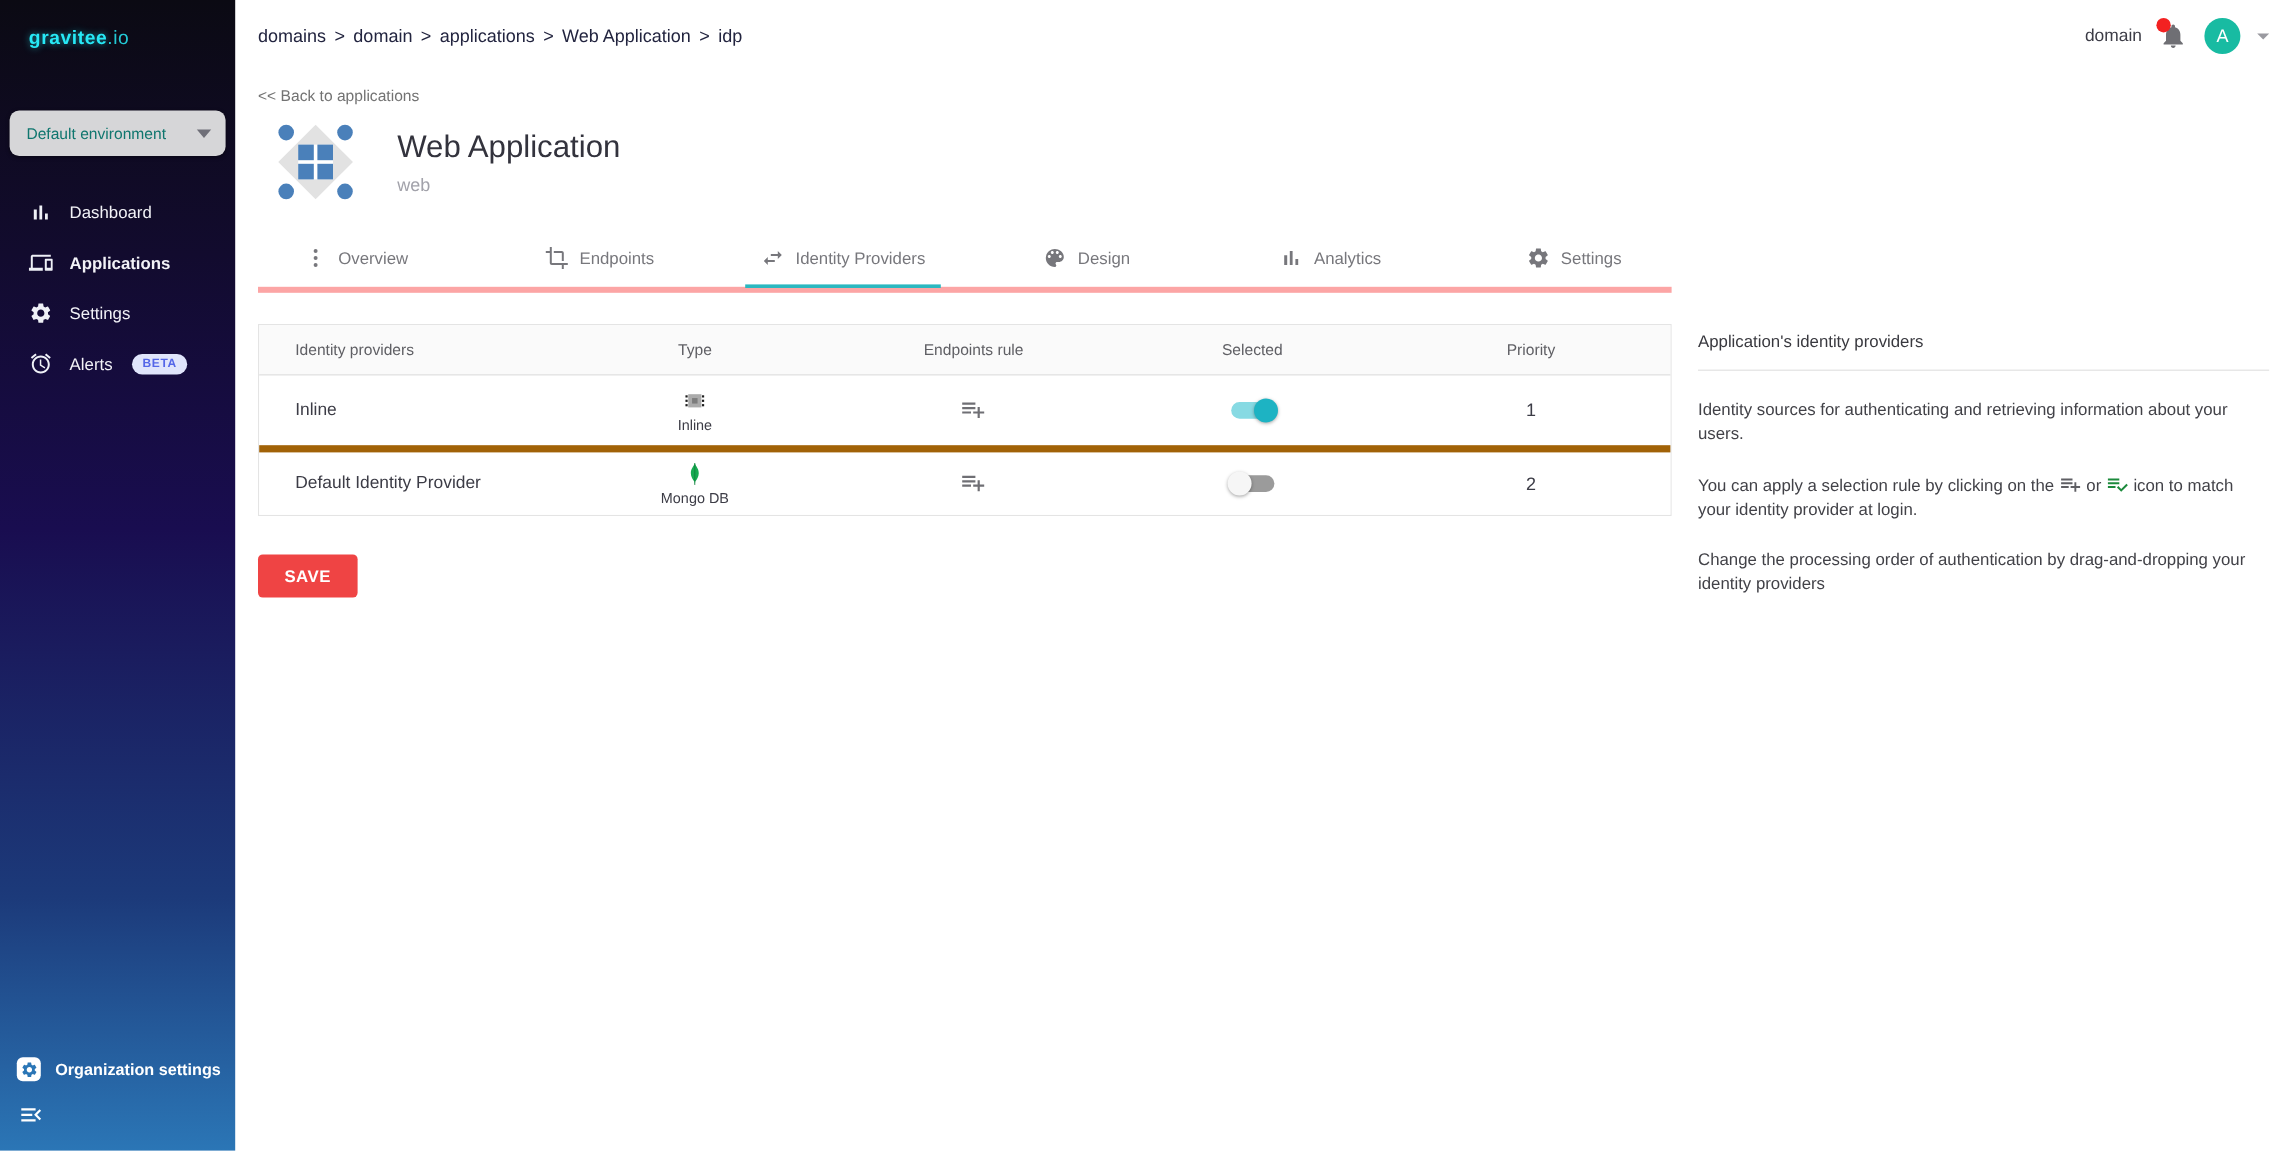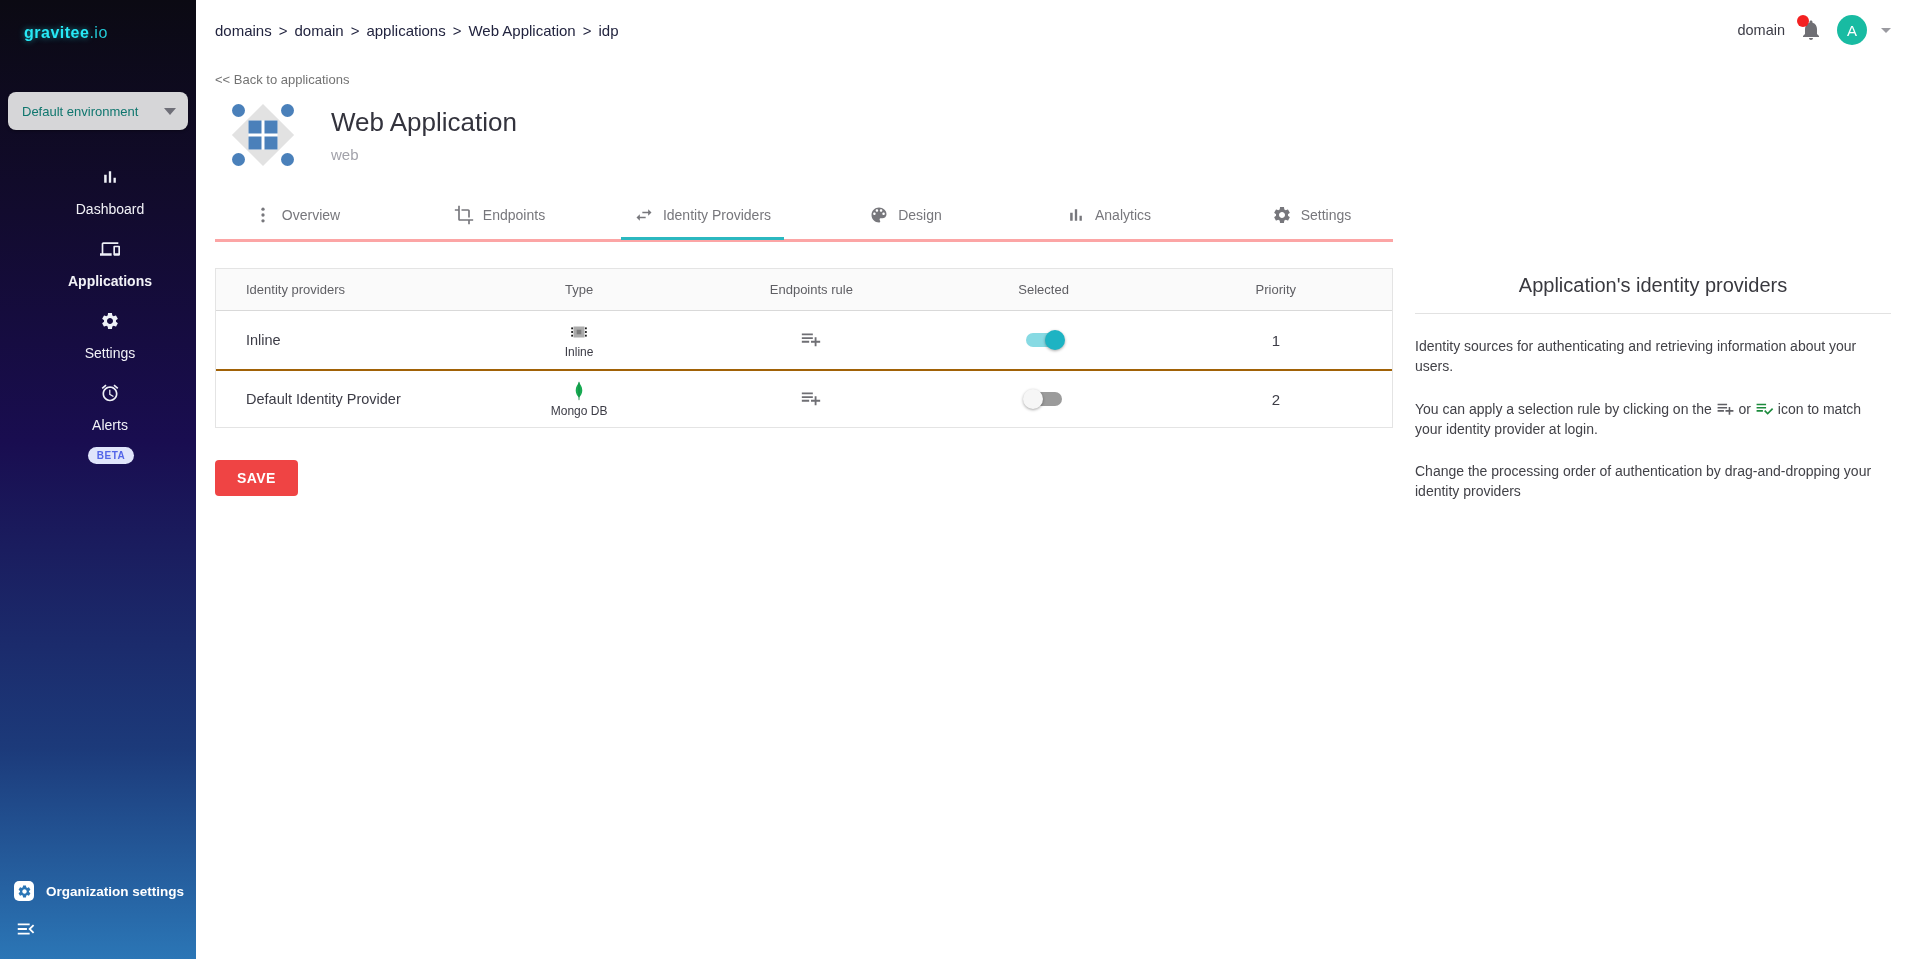--- a/index.html
+++ b/index.html
@@ -16,21 +16,21 @@
   .logo .brand { color:#27e9f6; font-weight:700; text-shadow:0 0 6px rgba(39,233,246,.55); }
   .logo .tld { color:#27e9f6; font-weight:300; opacity:.85; }
   .env-select {
     margin:50px 8px 0 8px; height:38px; background:#d6d6d8; border:none; border-radius:8px;
     display:flex; align-items:center; justify-content:space-between; padding:0 12px 0 14px;
     font-size:13px; color:#0f766e; cursor:pointer; box-shadow:0 1px 3px rgba(0,0,0,.35);
     font-family:"Liberation Sans", sans-serif;
   }
   .env-caret { width:0; height:0; border-left:6px solid transparent; border-right:6px solid transparent; border-top:7px solid #6f6f78; }
   .nav { margin-top:26px; display:flex; flex-direction:column; }
-  .nav-item { display:flex; align-items:center; gap:14px; padding:11px 0 11px 24px; font-size:14px; color:#f2f2f7; cursor:pointer;flex-direction:column; }
+  .nav-item { display:flex; align-items:center; gap:14px; padding:11px 0 11px 24px; font-size:14px; color:#f2f2f7; cursor:pointer; }
   .nav-item svg { width:20px; height:20px; fill:#eef0f6; flex:none; }
   .nav-item.active { font-weight:700; }
   .beta-badge { background:#e0e5fb; color:#5466e8; font-size:10px; font-weight:700; letter-spacing:.5px; border-radius:10px; padding:3px 9px; margin-left:2px; }
   .sidebar-spacer { flex:1; }
   .org-settings { display:flex; align-items:center; gap:12px; padding:10px 0 10px 14px; font-size:13.5px; font-weight:700; color:#fff; cursor:pointer; }
   .org-icon-box { width:20px; height:20px; background:#fff; border-radius:5px; display:flex; align-items:center; justify-content:center; }
   .org-icon-box svg { width:15px; height:15px; fill:#2b76b6; }
   .collapse-btn { background:none; border:none; margin:6px 0 16px 12px; width:28px; height:26px; cursor:pointer; }
   .collapse-btn svg { width:22px; height:22px; fill:#fff; }
 
@@ -56,34 +56,34 @@
   .app-icon .diamond { position:absolute; left:12px; top:12px; width:44px; height:44px; background:#e2e2e2; transform:rotate(45deg); }
   .app-icon .dot { position:absolute; width:13px; height:13px; border-radius:50%; background:#4a80ba; }
   .dot.tl { left:3px; top:3px; } .dot.tr { right:3px; top:3px; } .dot.bl { left:3px; bottom:3px; } .dot.br { right:3px; bottom:3px; }
   .app-icon .grid { position:absolute; left:50%; top:50%; transform:translate(-50%,-50%); display:grid; grid-template-columns:13px 13px; grid-template-rows:13px 13px; gap:3px; background:#fff; }
   .app-icon .grid span { background:#4a80ba; }
   .app-titles { margin-left:34px; }
   .app-title { font-size:26px; font-weight:500; color:#33333d; }
   .app-subtitle { margin-top:8px; font-size:15px; color:#a2a2aa; }
 
   
-  .tabs { display:flex; width:1178px; margin-top:22px; border-bottom:3px solid #fca5a5;gap:40px; }
+  .tabs { display:flex; width:1178px; margin-top:22px; border-bottom:5px solid #fca5a5;gap:40px; }
   .tab { flex:1; height:48px; display:flex; align-items:center; justify-content:center; gap:9px; font-size:14px; color:#77777c; cursor:pointer; position:relative; }
   .tab svg { width:20px; height:20px; fill:#77777c; }
   .tab.active::after { content:""; position:absolute; left:0; right:0; bottom:-1px; height:3px; background:#2bb8c0; }
 
   
   .content-row { display:flex; margin-top:26px; align-items:flex-start; }
   .left-col { width:1178px; flex:none; }
   .table-card { border:1px solid #e4e4e4; background:#fff; }
   .t-row { display:flex; align-items:center; }
   .t-head { background:#fafafa; height:42px; border-bottom:1px solid #d9d9d9; }
   .t-head .cell { font-size:13px; color:#5f5f64; }
   .t-body { height:58px; background:#fff; }
-  .t-body + .t-body { border-top:2px solid #a16207; }
+  .t-body + .t-body { border-top:6px solid #a16207; }
   .cell { display:flex; flex-direction:column; align-items:center; justify-content:center; }
   .cell.c1 { width:21%; align-items:flex-start; padding-left:30px; }
   .cell.c2,.cell.c3,.cell.c4,.cell.c5 { width:19.75%; }
   .name-cell { font-size:14.5px; color:#3c3c46; }
   .type-cell svg { width:22px; height:22px; }
   .type-label { font-size:12px; color:#3c3c46; margin-top:2px; }
   .rule-btn { background:none; border:none; cursor:pointer; width:24px; height:24px; }
   .rule-btn svg { width:22px; height:22px; fill:#6f6f74; }
   .priority-cell { font-size:15px; color:#3c3c46; }
 
@@ -91,21 +91,21 @@
   .toggle .thumb { width:20px; height:20px; border-radius:50%; position:absolute; top:-3px; box-shadow:0 1px 3px rgba(0,0,0,.35); }
   .toggle.on { background:#87dae3; }
   .toggle.on .thumb { right:-3px; background:#1db3c3; }
   .toggle.off { background:#9b9b9b; }
   .toggle.off .thumb { left:-3px; background:#f6f6f6; }
 
   .save-btn { margin-top:32px; background:#ef4444; color:#fff; border:none; border-radius:4px; padding:10px 22px; font-size:14px; font-weight:700; letter-spacing:.4px; cursor:pointer; font-family:"Liberation Sans", sans-serif; }
 
   
   .aside { flex:1; margin-left:22px; padding-top:6px; color:#424248; }
-  .aside h2 { font-size:20px; font-weight:400; color:#39393f;text-align:center; }
+  .aside h2 { font-size:14px; font-weight:400; color:#39393f; }
   .aside hr { border:none; border-top:1px solid #e2e2e2; margin:16px 0 22px 0; }
   .aside p { font-size:14px; line-height:1.45; margin-bottom:22px; max-width:480px; }
   .inline-icon { display:inline-block; vertical-align:-4px; width:19px; height:19px; }
   .inline-icon.gray { fill:#5f5f64; }
   .inline-icon.green { fill:#1c8a3c; }
 </style>
 </head>
 <body>
 
 <aside class="sidebar">

